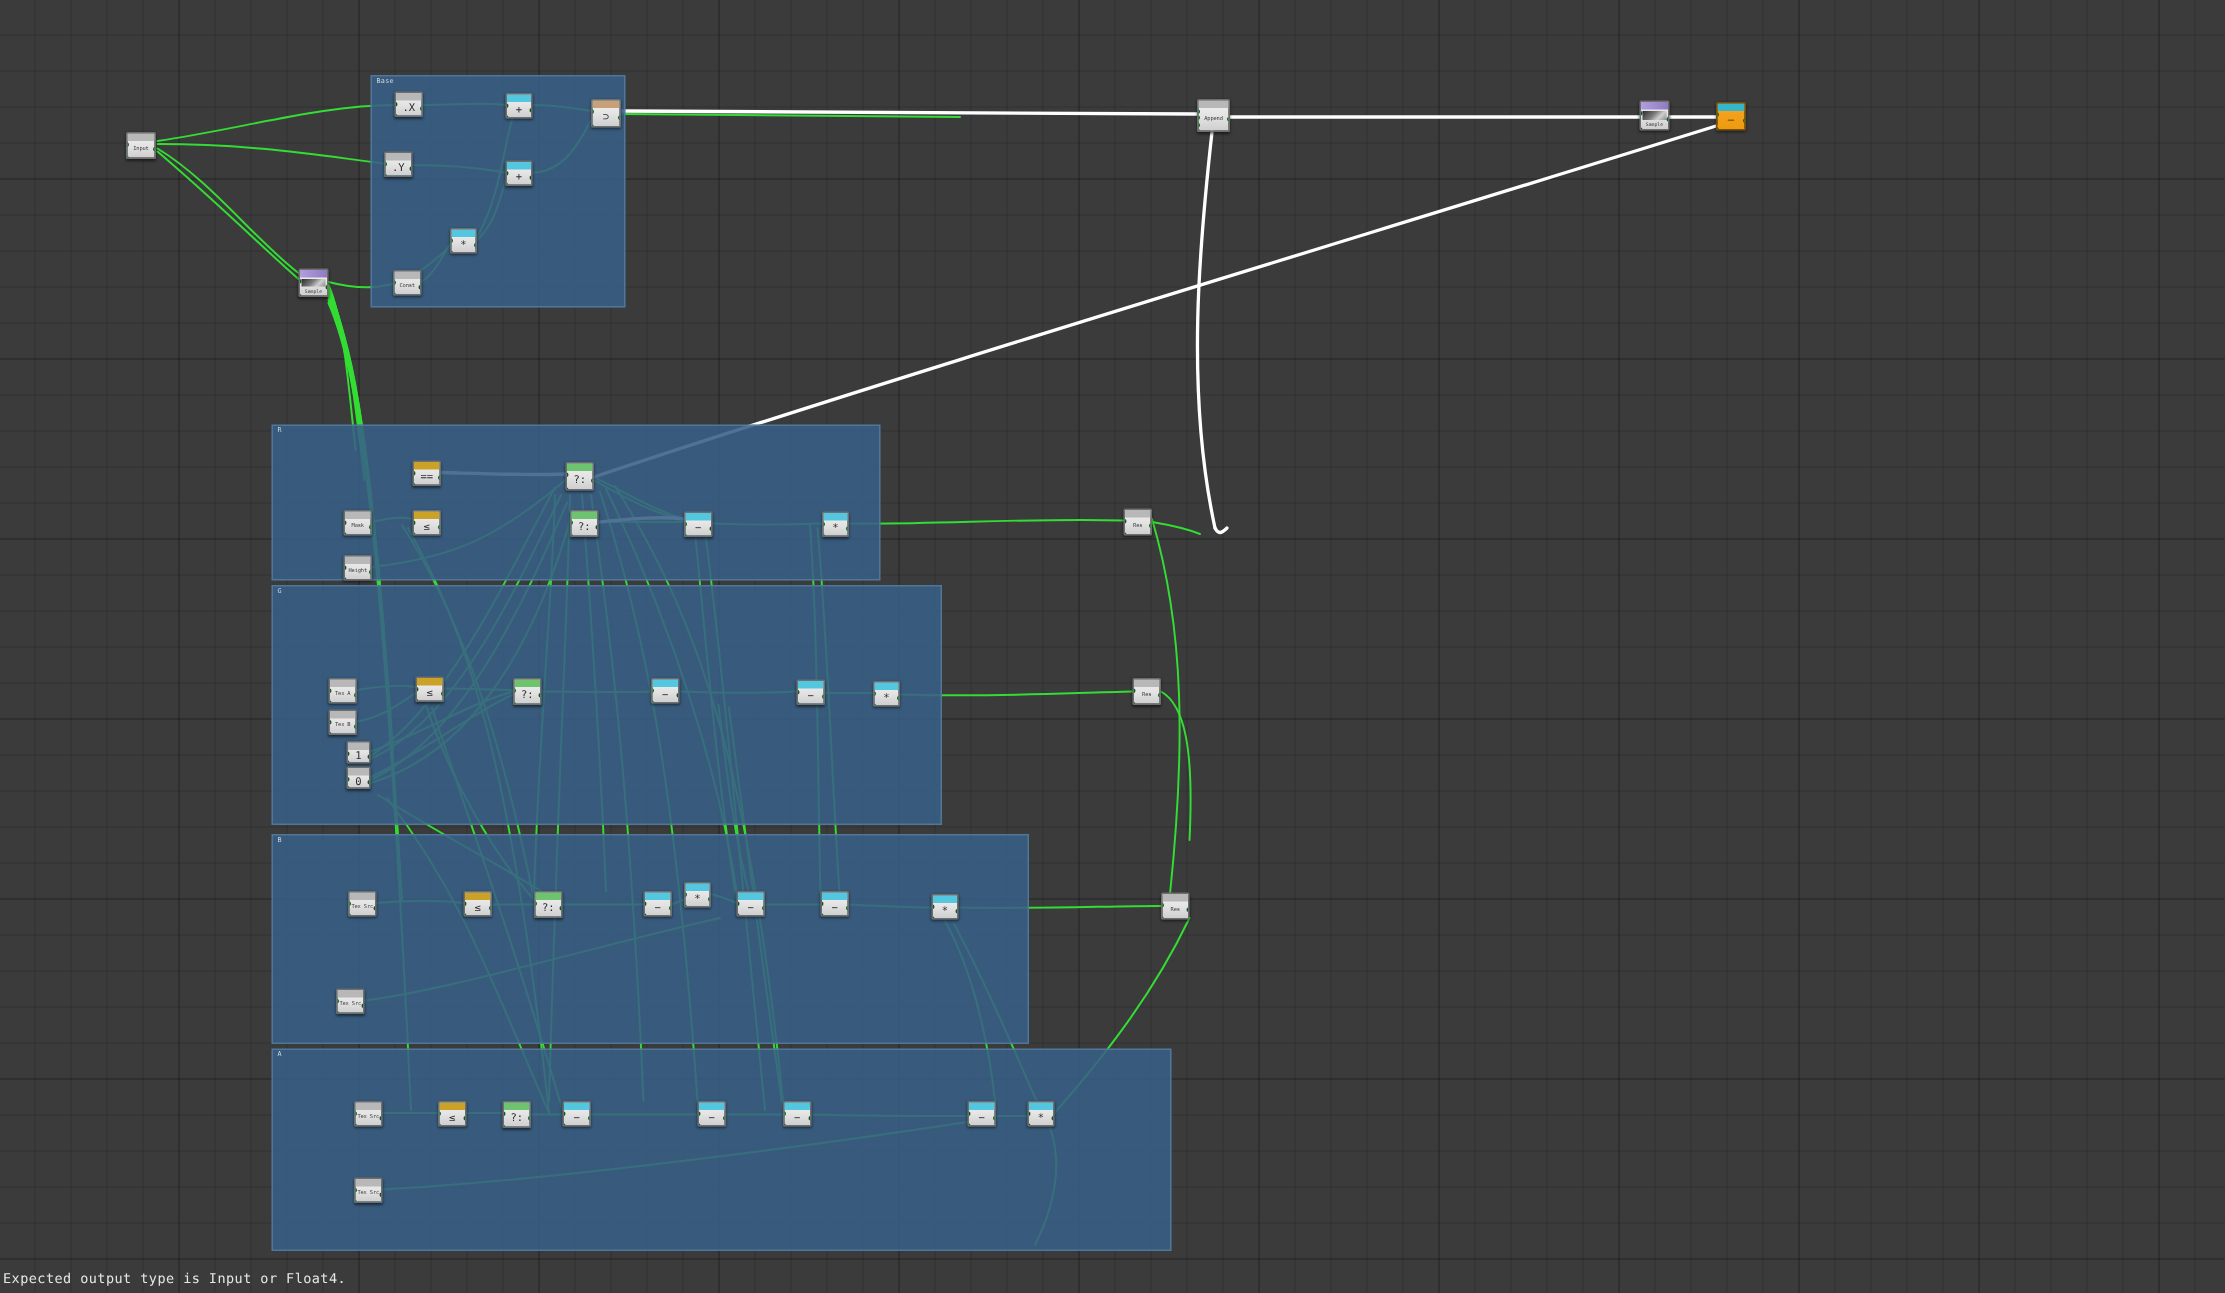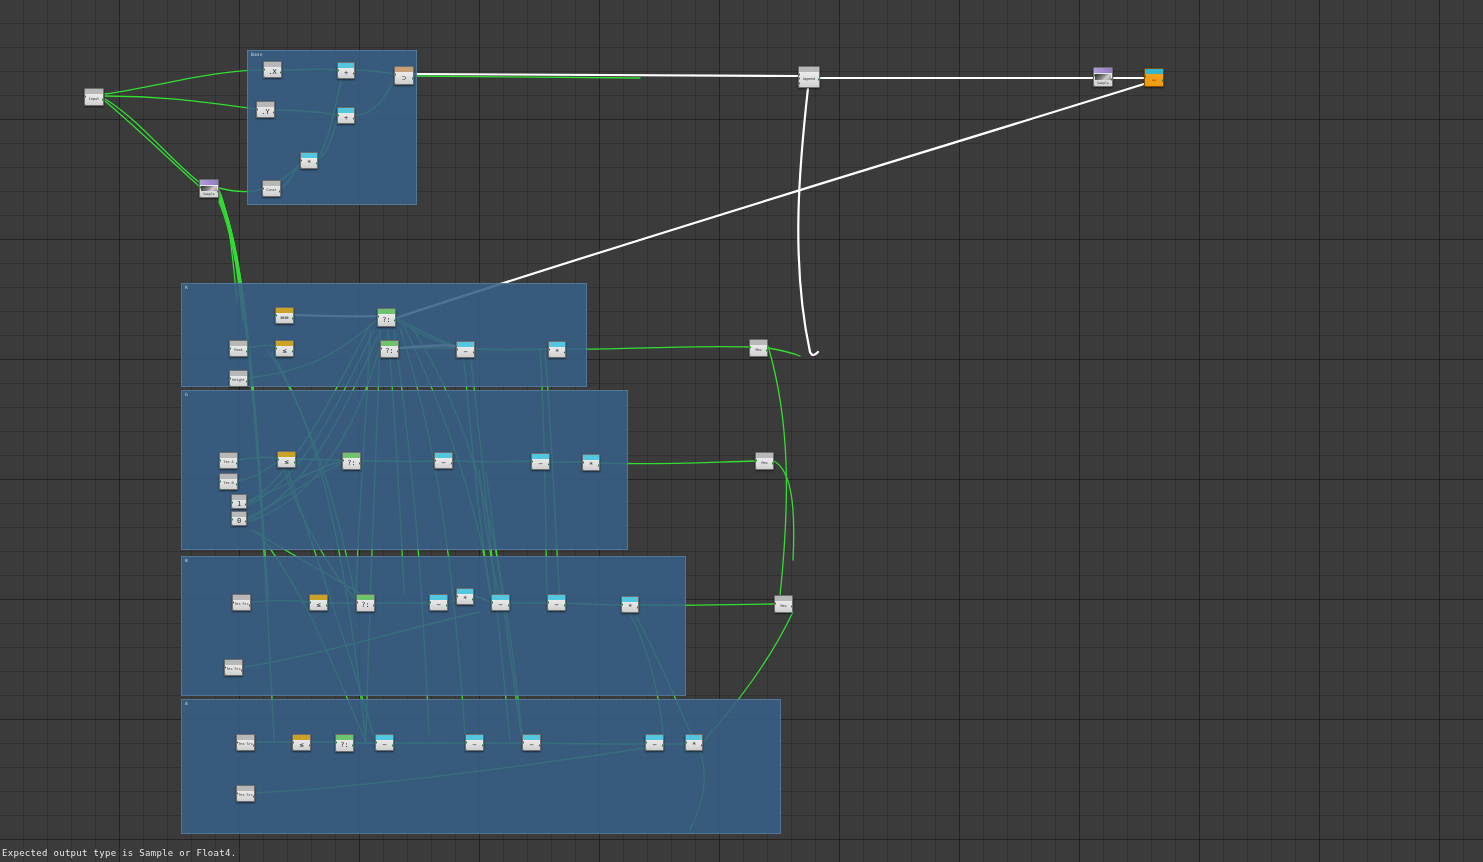--- a/index.html
+++ b/index.html
@@ -553,13 +553,13 @@
     </div>
     <div class="node out" style="left: 1144px; top: 68px; width: 20px; height: 19px;">
       <div class="hdr h-out"></div>
       <div class="body">—</div>
       <div class="port in" style="top: 6px;"></div>
       <div class="port in" style="top: 16px;"></div>
       <div class="port out" style="top: 10px;"></div>
     </div>
   </div>
 
-<div id="statusbar">Expected output type is Sample or Float4.</div>
+<div id="statusbar">Expected output type is Input or Float4.</div>
 
 </body></html>

